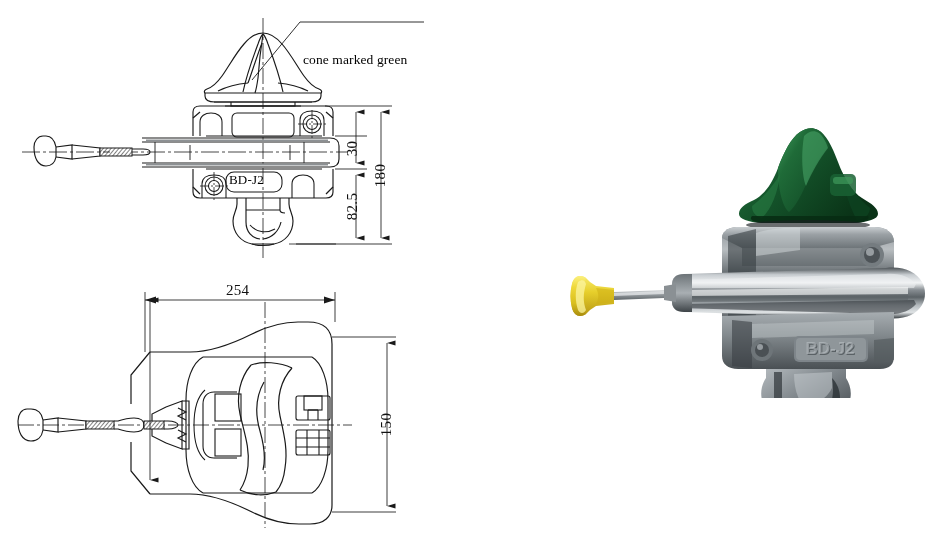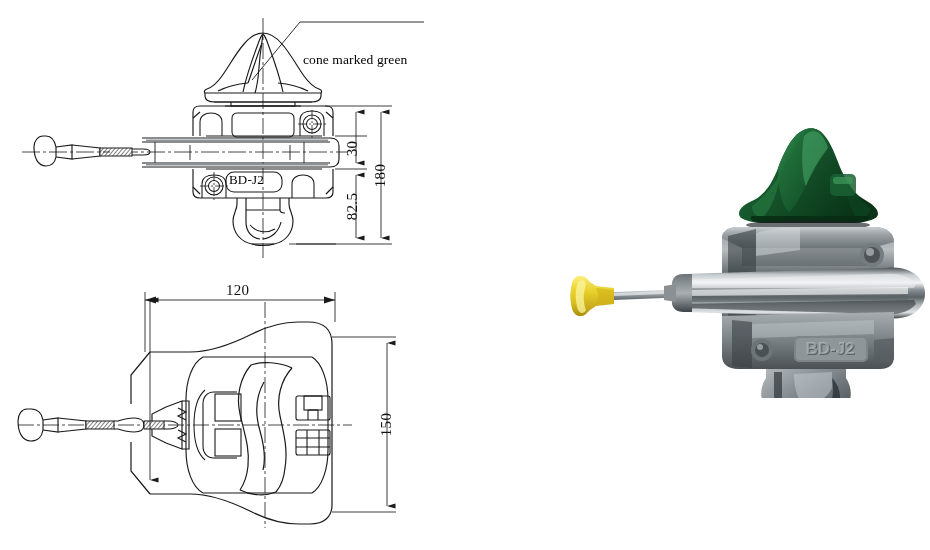--- a/index.html
+++ b/index.html
@@ -379,21 +379,21 @@
   <div id="note-label" style="border-bottom: none;">cone marked green</div>
 
   <div id="tag-bdj2">BD-J2</div>
 
   <div class="dimtext rot" style="left:369px;top:167px;">180</div>
 
   <div class="dimtext rot" style="left:345px;top:140px;">30</div>
 
   <div class="dimtext rot" style="left:339px;top:198px;">82.5</div>
 
-  <div class="dimtext" style="left:226px;top:282px;">120</div>
+  <div class="dimtext" style="left:226px;top:282px;">254</div>
 
   <div class="dimtext rot" style="left:375px;top:416px;">150</div>
 
   <div id="photo">
     <svg width="374" height="310" viewBox="0 0 374 310">
       <defs>
         <linearGradient id="gGreenTop" x1="0" y1="0" x2="1" y2="1">
           <stop offset="0%" stop-color="#3f9c5c"></stop>
           <stop offset="30%" stop-color="#1f6b38"></stop>
           <stop offset="70%" stop-color="#15542b"></stop>

